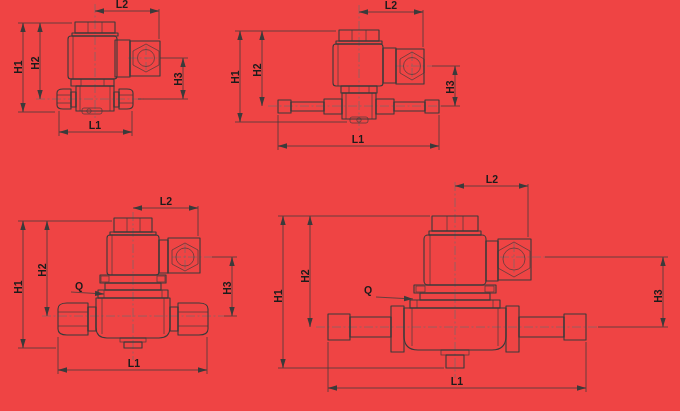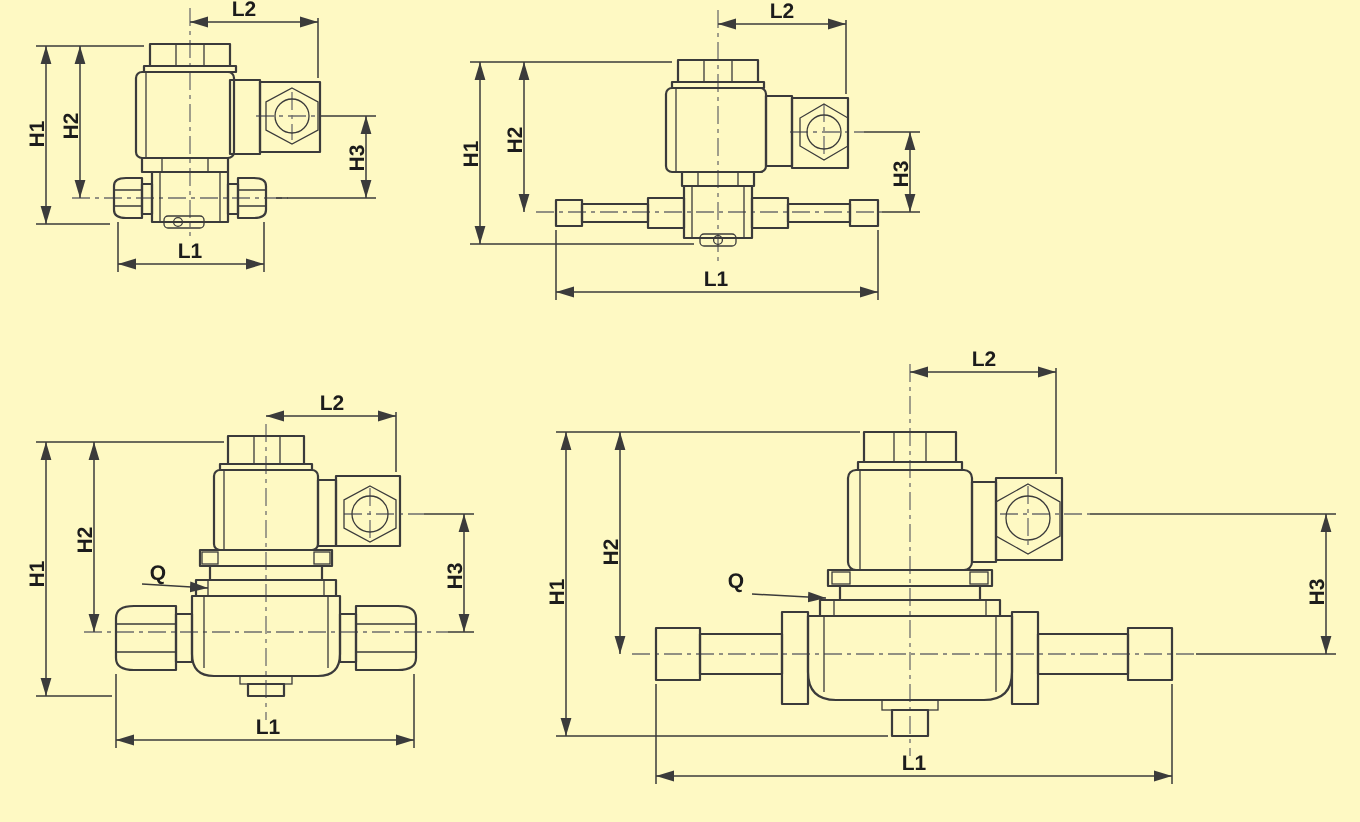--- a/index.html
+++ b/index.html
@@ -1,16 +1,16 @@
 <!DOCTYPE html>
 <html><head>
 <meta charset="utf-8">
 <style>
   html,body{margin:0;padding:0;background:#fff;}
-  .canvas{position:relative;width:680px;height:411px;background:#fef9c3;overflow:hidden;}
+  .canvas{position:relative;width:680px;height:411px;background:#ef4444;overflow:hidden;}
   svg{display:block;}
   .o{fill:none;stroke:#3b3b3b;stroke-width:1.1;stroke-linejoin:round;}
   .t{fill:none;stroke:#3b3b3b;stroke-width:0.65;}
   .d{fill:none;stroke:#3b3b3b;stroke-width:0.75;}
   .c{fill:none;stroke:#6e6e6e;stroke-width:0.65;stroke-dasharray:9 2.5 2 2.5;}
   .lbl{font-family:"Liberation Sans",sans-serif;font-size:10.5px;font-weight:bold;fill:#1c1c1c;}
 </style>
 </head>
 <body>
 

